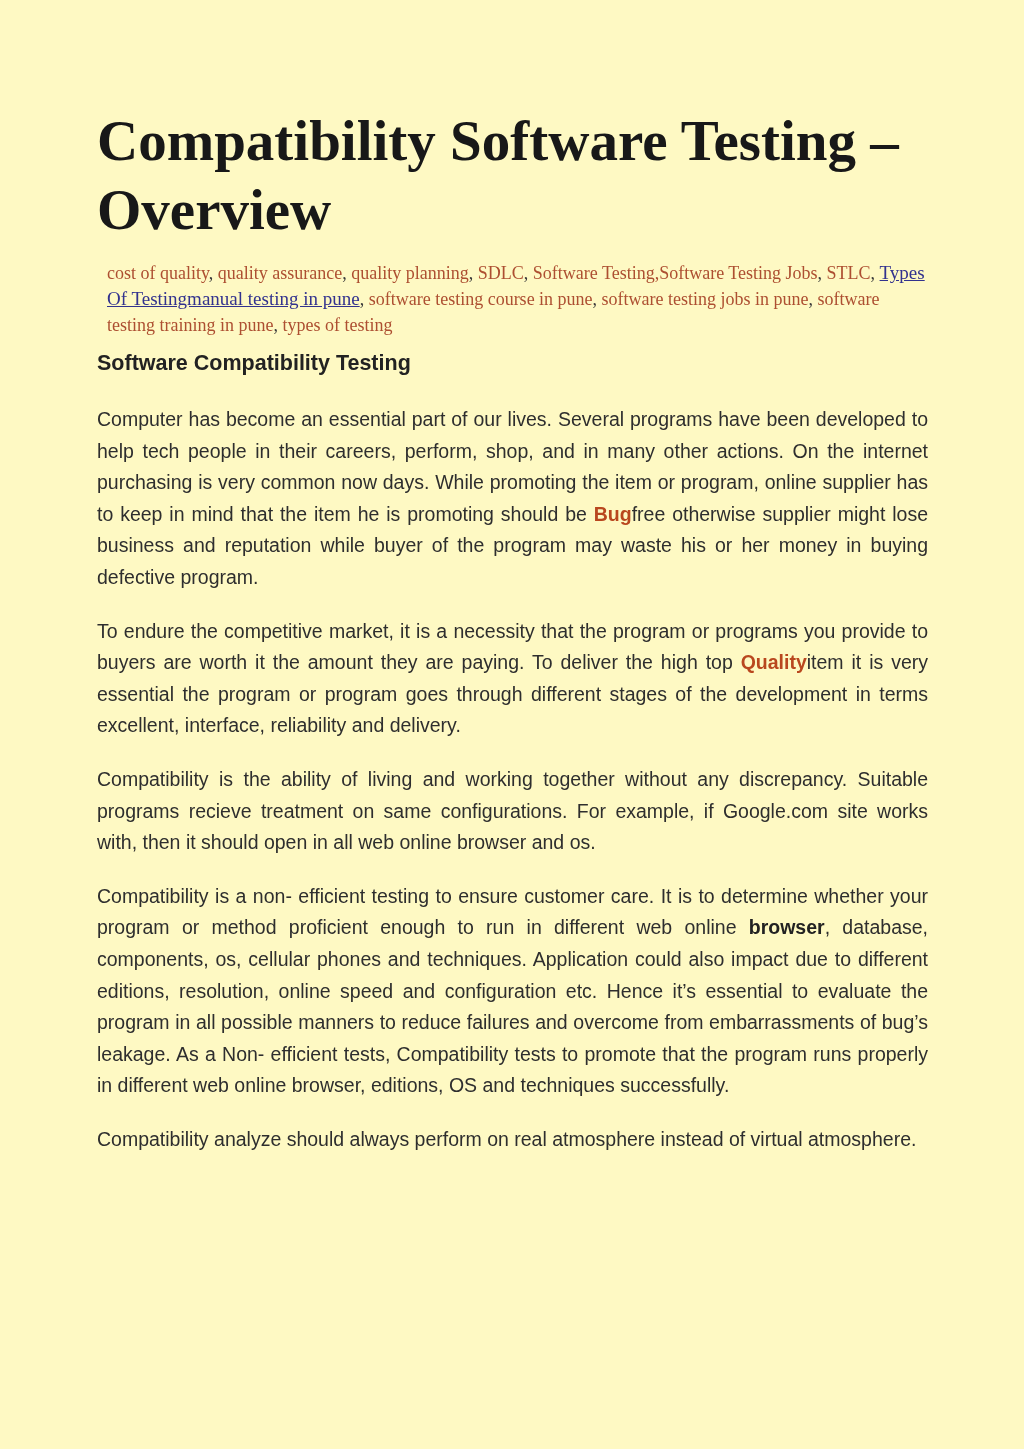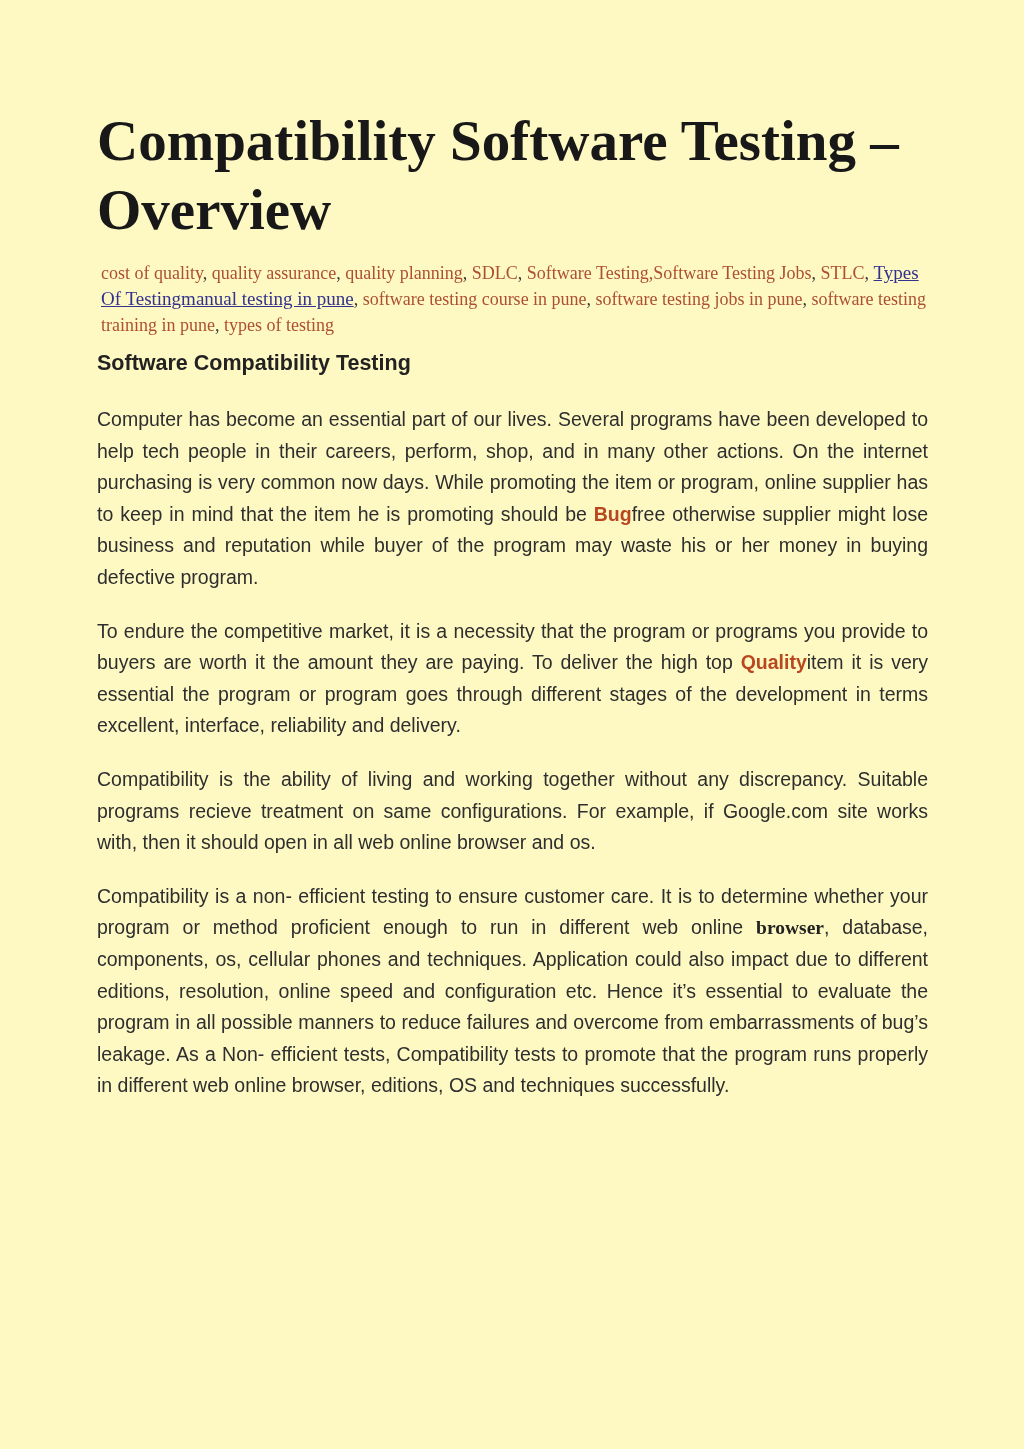--- a/index.html
+++ b/index.html
@@ -24,21 +24,21 @@
     line-height: 69px;
     color: #181818;
     margin: 0 0 16px 0;
     letter-spacing: 0;
   }
   p.tags {
     font-family: "Liberation Serif", serif;
     font-size: 18px;
     line-height: 26px;
     color: #3a3a3a;
-    margin: 0 0 12px 4px;
+    margin: 0 0 12px 10px;
   }
   .tag-link {
     color: #ad4f31;
     text-decoration: none;
     cursor: pointer;
   }
   .tag-link-underlined {
     color: #32328e;
     text-decoration: underline;
     font-size: 19px;
@@ -56,32 +56,33 @@
   .blocks h2:first-child { margin-top: 4px; }
   .blocks p {
     font-size: 19.5px;
     line-height: 31.6px;
     color: #2e2e2e;
     text-align: justify;
     margin: 13px 0 22px 0;
   }
   .seg-normal { color: #2e2e2e; }
   .seg-accent { color: #b9471e; font-weight: 700; }
-  .seg-bold { color: #222222; font-weight: 700; font-family: Liberation Serif, serif; }
+  .seg-bold { color: #222222; font-weight: 700; }
 </style>
 </head>
 <body>
 
 <div class="page">
   <div class="content">
     <h1 class="title">Compatibility Software Testing – Overview</h1>
 
     <p class="tags" id="tags"><a class="tag-link">cost of quality</a><span class="tag-sep">, </span><a class="tag-link">quality assurance</a><span class="tag-sep">, </span><a class="tag-link">quality planning</a><span class="tag-sep">, </span><a class="tag-link">SDLC</a><span class="tag-sep">, </span><a class="tag-link">Software Testing</a><span class="tag-sep-accent">,</span><a class="tag-link">Software Testing Jobs</a><span class="tag-sep">, </span><a class="tag-link">STLC</a><span class="tag-sep">, </span><a class="tag-link-underlined">Types Of Testingmanual testing in pune</a><span class="tag-sep">, </span><a class="tag-link">software testing course in pune</a><span class="tag-sep">, </span><a class="tag-link">software testing jobs in pune</a><span class="tag-sep">, </span><a class="tag-link">software testing training in pune</a><span class="tag-sep">, </span><a class="tag-link">types of testing</a></p>
 
     <div class="blocks" id="blocks">
         <h2>Software Compatibility Testing</h2>
         <p><span class="seg-normal">Computer has become an essential part of our lives. Several programs have been developed to help tech people in their careers, perform, shop, and in many other actions. On the internet purchasing is very common now days. While promoting the item or program, online supplier has to keep in mind that the item he is promoting should be </span><span class="seg-accent">Bug</span><span class="seg-normal">free otherwise supplier might lose business and reputation while buyer of the program may waste his or her money in buying defective program.</span></p>
         <p><span class="seg-normal">To endure the competitive market, it is a necessity that the program or programs you provide to buyers are worth it the amount they are paying. To deliver the high top </span><span class="seg-accent">Quality</span><span class="seg-normal">item it is very essential the program or program goes through different stages of the development in terms excellent, interface, reliability and delivery.</span></p>
         <p><span class="seg-normal">Compatibility is the ability of living and working together without any discrepancy. Suitable programs recieve treatment on same configurations. For example, if Google.com site works with, then it should open in all web online browser and os.</span></p>
         <p><span class="seg-normal">Compatibility is a non- efficient testing to ensure customer care. It is to determine whether your program or method proficient enough to run in different web online </span><span class="seg-bold">browser</span><span class="seg-normal">, database, components, os, cellular phones and techniques. Application could also impact due to different editions, resolution, online speed and configuration etc. Hence it’s essential to evaluate the program in all possible manners to reduce failures and overcome from embarrassments of bug’s leakage. As a Non- efficient tests, Compatibility tests to promote that the program runs properly in different web online browser, editions, OS and techniques successfully.</span></p>
+        <p><span class="seg-normal">Compatibility analyze should always perform on real atmosphere instead of virtual atmosphere.</span></p>
       </div>
   </div>
 </div>
 
 </body></html>

